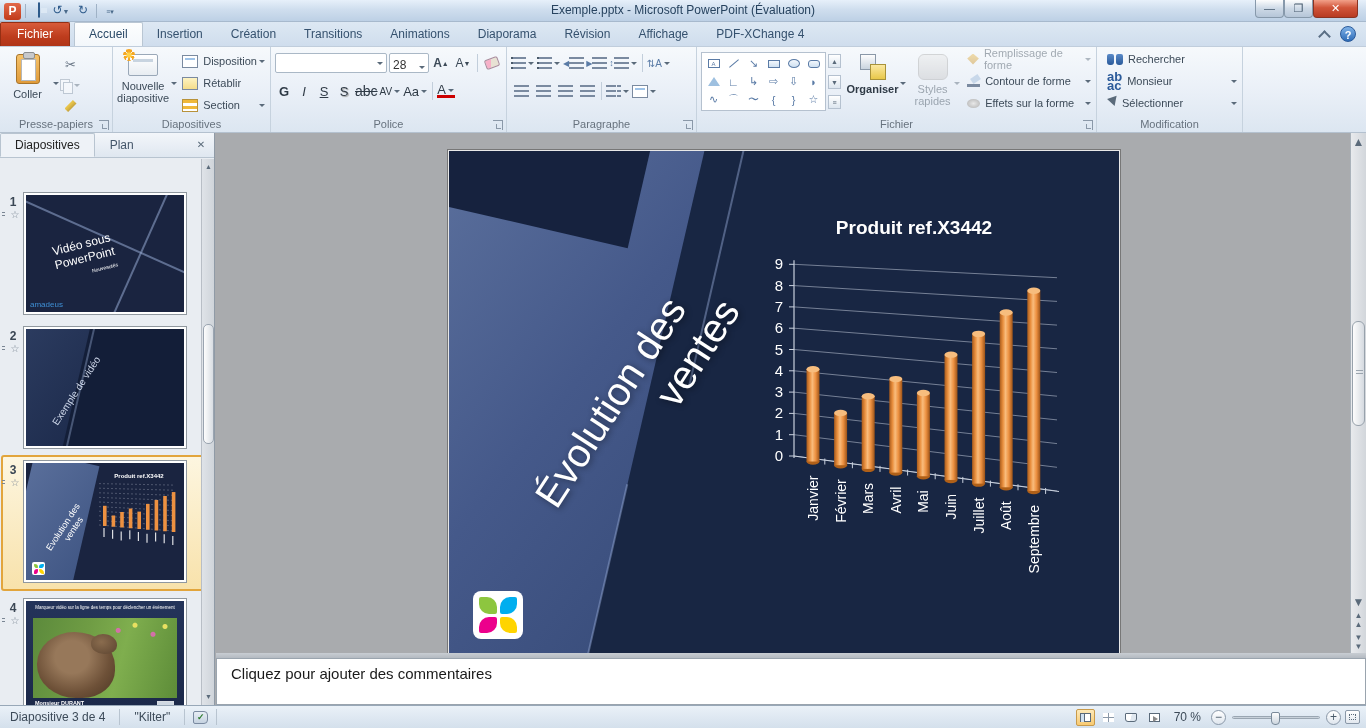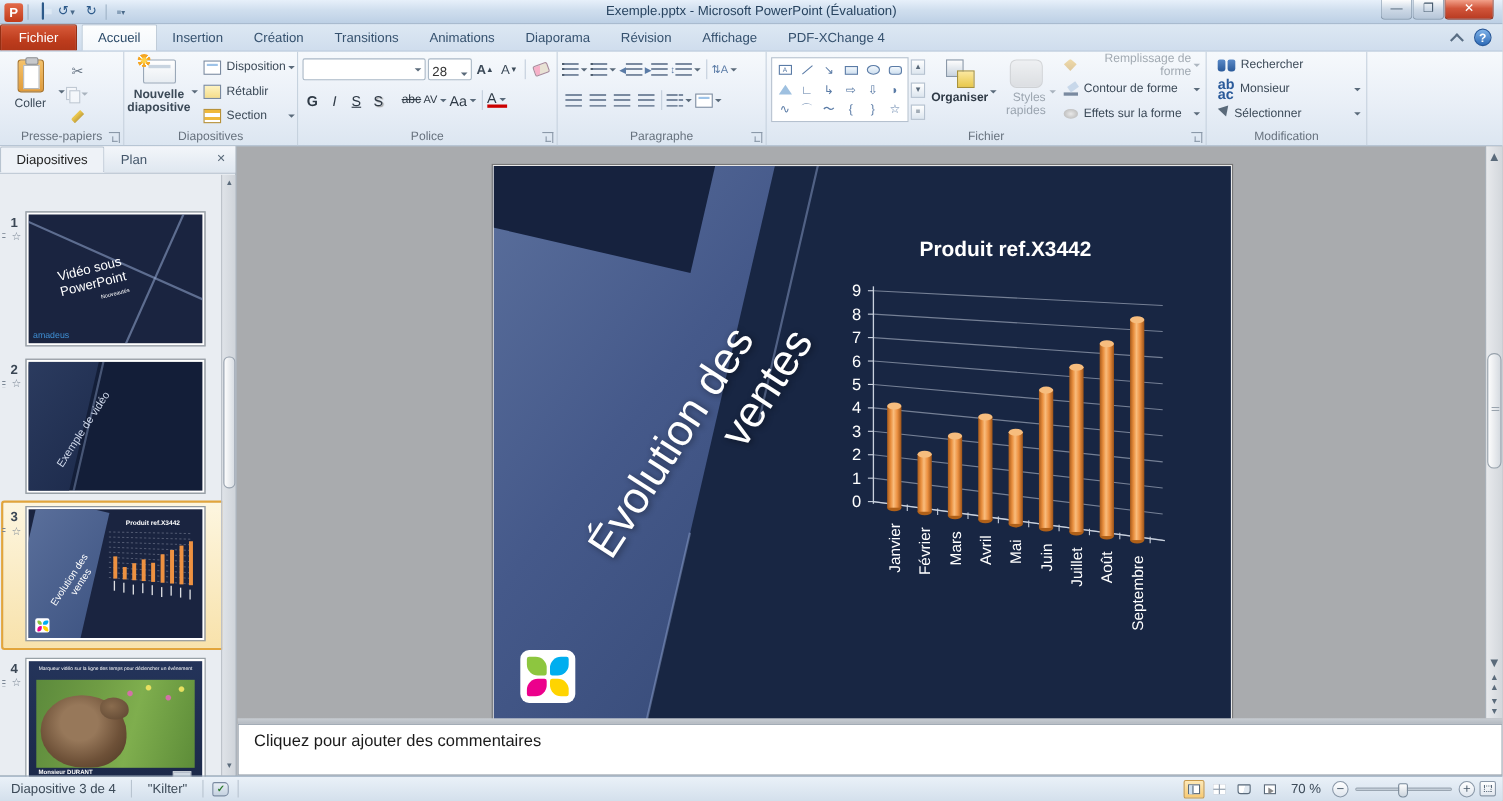--- a/index.html
+++ b/index.html
@@ -41,21 +41,21 @@
     background:linear-gradient(#f6f9fc,#e9eff7 55%,#dce6f1);border-bottom:1px solid #b4c1cf;display:flex;}
   .rgroup{position:relative;height:100%;border-right:1px solid #c6d2de;padding:3px 4px 16px;}
   .glabel{position:absolute;bottom:2px;left:0;right:0;text-align:center;font-size:11px;color:#68records7;color:#67727e;}
   .launcher{position:absolute;bottom:2px;right:3px;width:10px;height:10px;border-left:1px solid #8a98a8;border-bottom:1px solid #8a98a8;transform:rotate(180deg);}
   .launcher::after{content:"";position:absolute;left:1px;top:1px;width:4px;height:4px;border-right:1px solid #8a98a8;border-top:1px solid #8a98a8;}
   .bigbtn{display:flex;flex-direction:column;align-items:center;justify-content:flex-start;width:56px;height:66px;padding-top:4px;border-radius:3px;font-size:11px;color:#3c4a58;text-align:center;line-height:12px;}
   .dd{position:relative;padding-right:9px;}
   .dd::after{content:"";position:absolute;right:1px;top:50%;margin-top:-1px;border:3px solid transparent;border-top-color:#5a6a7a;}
   .smallrow{display:flex;align-items:center;gap:2px;height:22px;}
   .sbtn{min-width:20px;height:20px;border-radius:2px;display:flex;align-items:center;justify-content:center;font-size:12px;color:#3c4a58;}
-  .dis{opacity:.45;text-align:right;}
+  .dis{opacity:.45;}
 
   
   .clipb{width:24px;height:30px;background:linear-gradient(#f5c26a,#e09b3a);border:1px solid #a8742a;border-radius:3px;position:relative;}
   .clipb::before{content:"";position:absolute;left:6px;top:-3px;width:10px;height:5px;background:#c7c9cc;border:1px solid #8a8d90;border-radius:2px;}
   .clipb::after{content:"";position:absolute;left:4px;top:4px;width:13px;height:20px;background:#fff;border:1px solid #b5b8bb;}
   .scis{color:#6a7786;font-size:13px;}
   .copyic{width:12px;height:13px;position:relative;}
   .copyic::before,.copyic::after{content:"";position:absolute;width:8px;height:10px;background:#fff;border:1px solid #8a98a8;}
   .copyic::before{left:0;top:0;} .copyic::after{left:3px;top:3px;}
   .brushic{width:12px;height:12px;background:linear-gradient(135deg,#e8c44a 40%,#8a6a2a);clip-path:polygon(0 70%,70% 0,100% 30%,30% 100%);}
@@ -250,21 +250,21 @@
               <span class="brushic"></span>
             </div>
         </div>
       </div>
       <div class="glabel">Presse-papiers</div>
       <div class="launcher"></div>
     </div>
 
     <div class="rgroup" style="width:158px;">
       <div style="display:flex;gap:4px;">
-        <div class="bigbtn dd" style="width:64px;font-weight:bold;">
+        <div class="bigbtn dd" style="width:64px;">
           <div class="slideic">
               <div class="spark"></div>
             </div>
           <div style="margin-top:4px;">Nouvelle diapositive</div>
         </div>
         <div class="menu3">
           <div class="mi dd">
               <span class="lay16"></span>
               <span>Disposition</span>
             </div>
@@ -299,21 +299,21 @@
         <div class="vr"></div>
         <div class="sbtn">
             <span class="eraser"></span>
           </div>
       </div>
       <div class="smallrow" style="margin-top:6px;">
         <div class="fbtn" style="font-weight:bold;">G</div>
         <div class="fbtn" style="font-style:italic;">I</div>
         <div class="fbtn" style="text-decoration:underline;">S</div>
         <div class="fbtn" style="text-shadow:1px 1px 1px #999;">S</div>
-        <div class="fbtn" style="text-decoration:line-through;font-size:11px;margin-left:10px;">abc</div>
+        <div class="fbtn" style="text-decoration:line-through;font-size:14px;">abc</div>
         <div class="fbtn dd" style="font-size:10px;">AV</div>
         <div class="fbtn dd">Aa</div>
         <div class="vr"></div>
         <div class="fbtn dd" style="border-bottom:3px solid #c00;line-height:11px;">A</div>
       </div>
       <div class="glabel">Police</div>
       <div class="launcher"></div>
     </div>
 
     <div class="rgroup" style="width:190px;">

